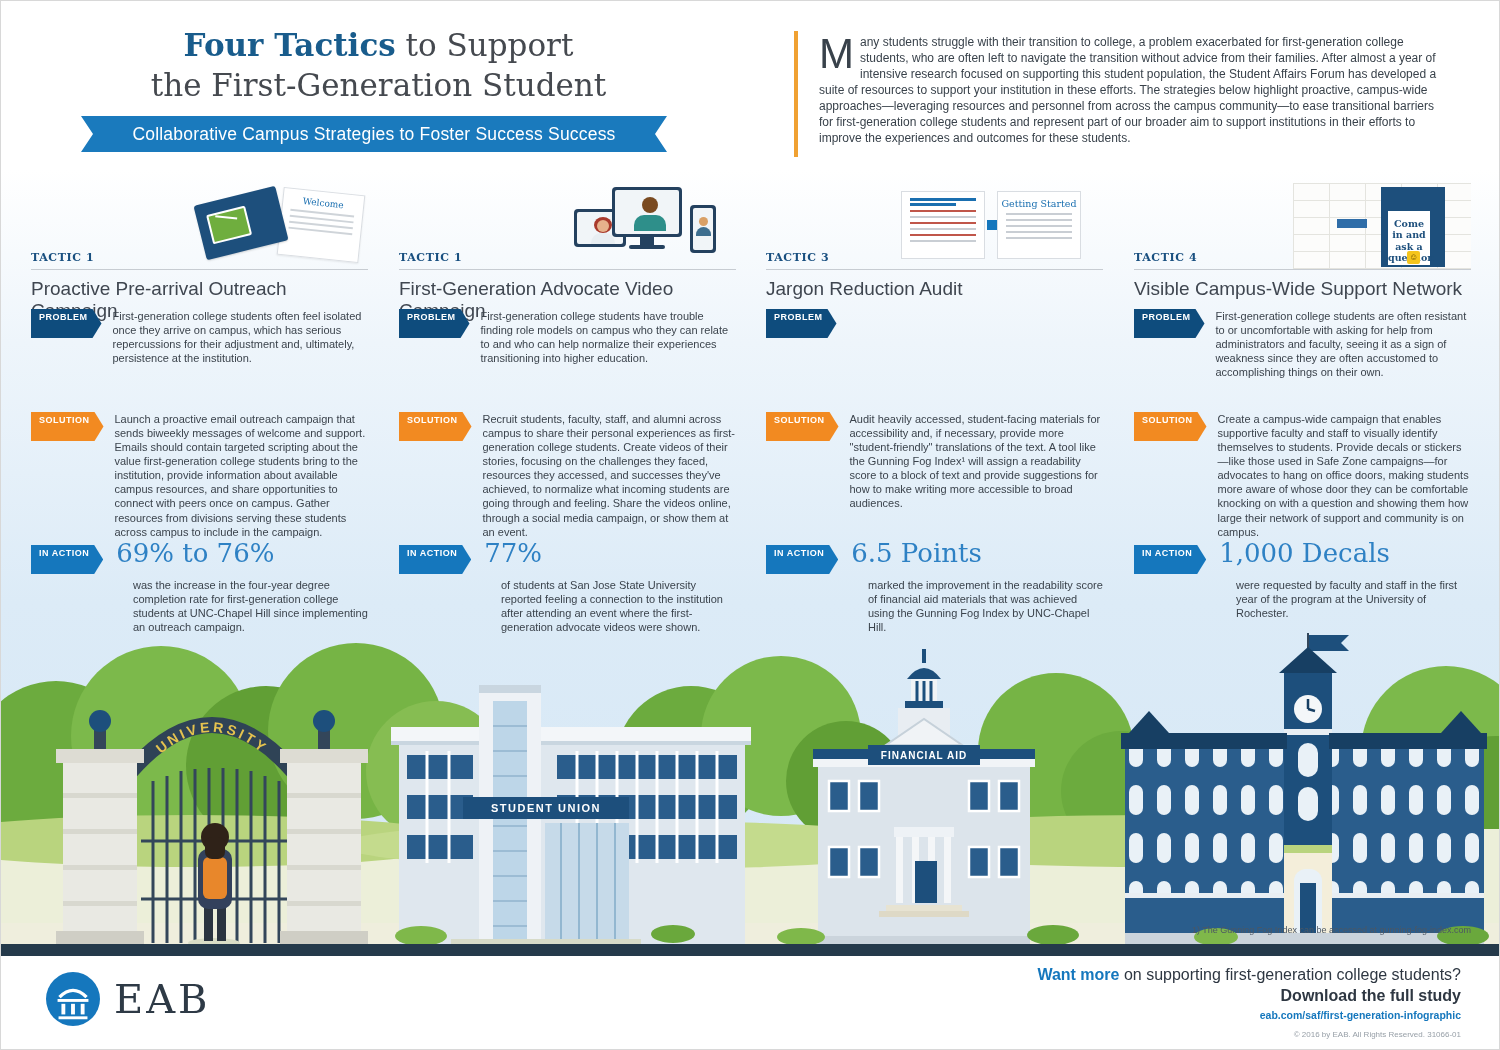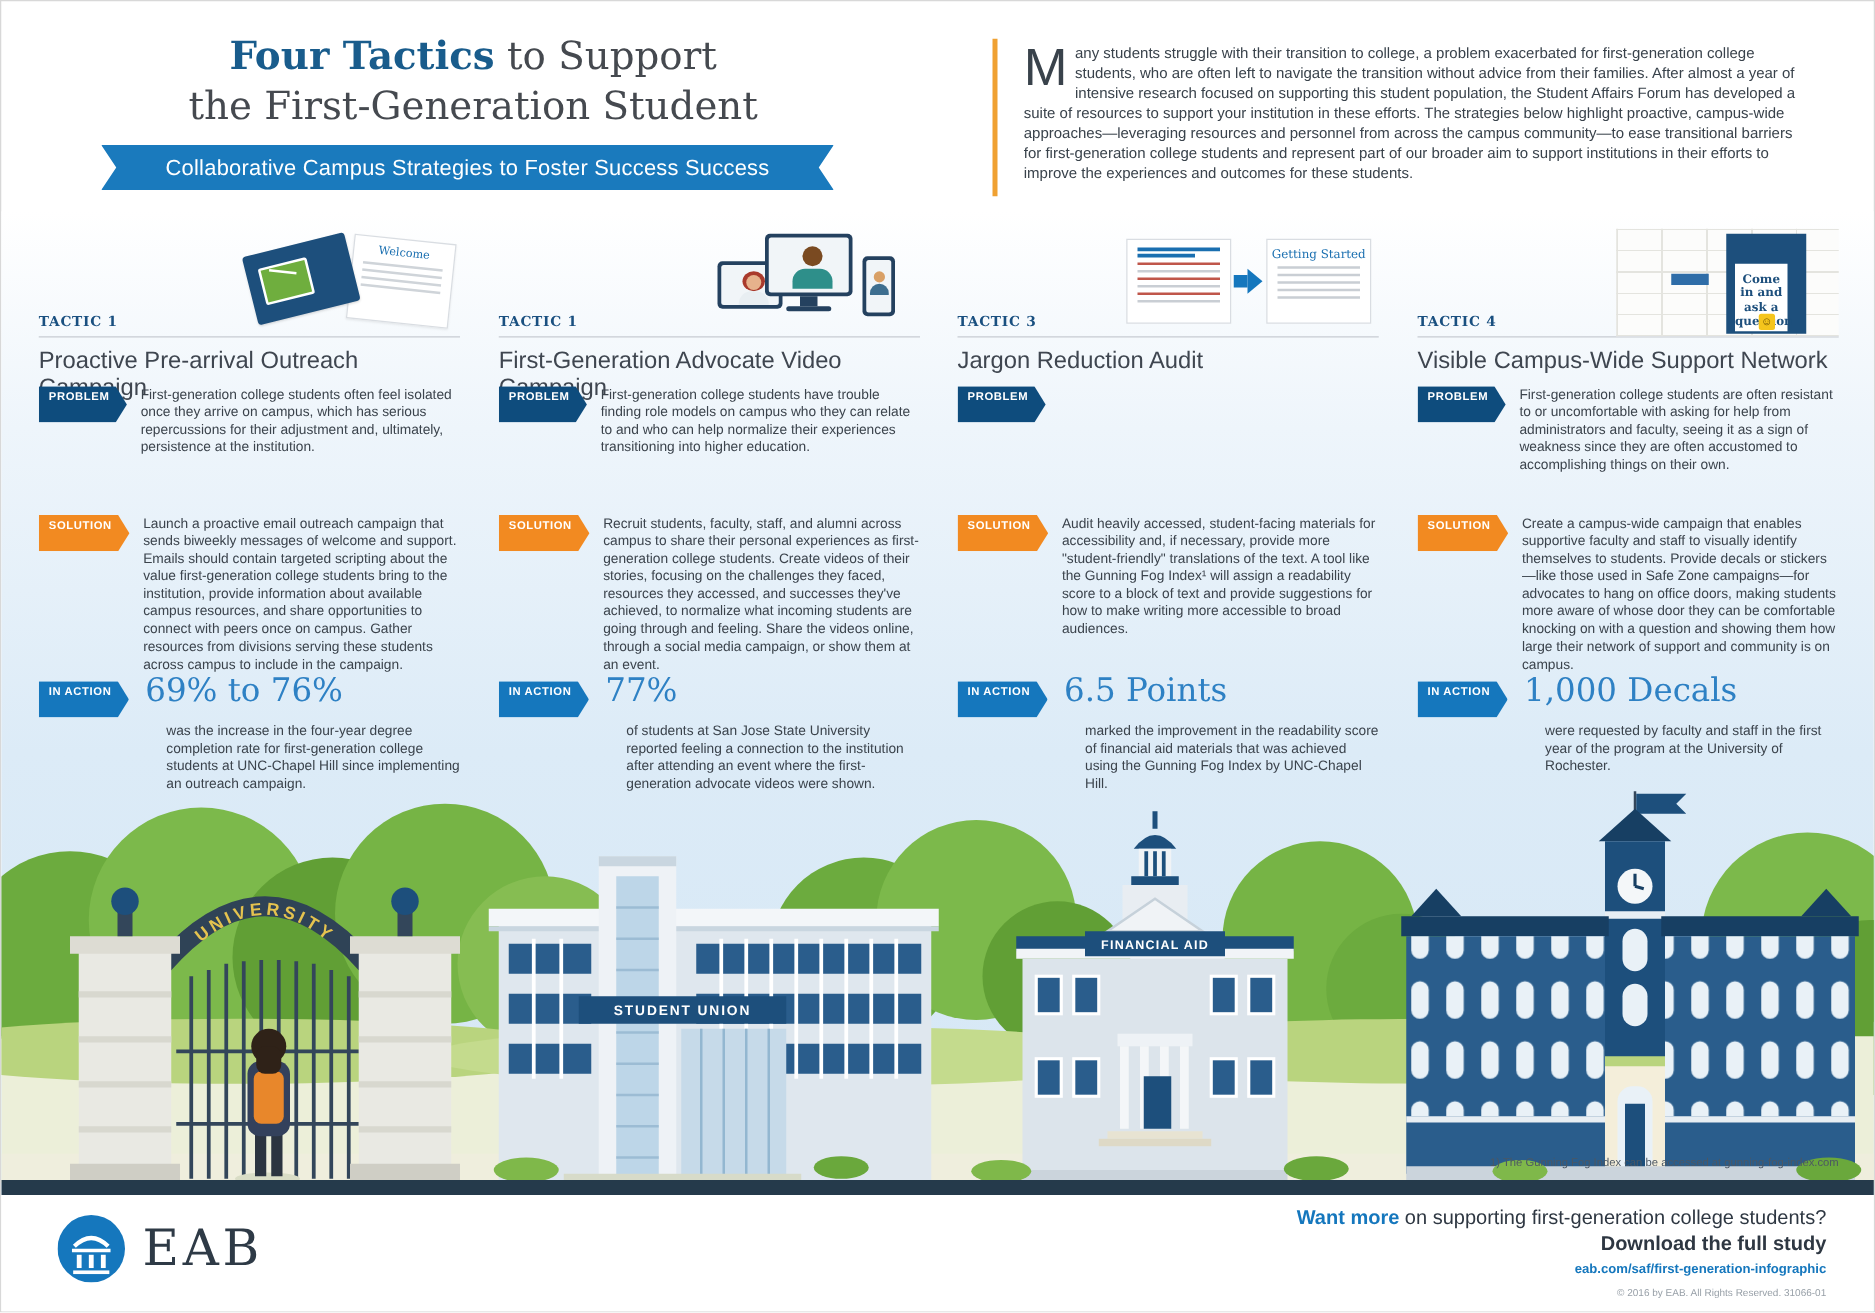--- a/index.html
+++ b/index.html
@@ -59,21 +59,21 @@
   .head{position:absolute;border-radius:50%;}
   .shoulders{position:absolute;border-radius:10px 10px 0 0;}
   .a2-main{left:38px;top:4px;width:70px;height:50px;}
   .a2-stand{position:absolute;left:66px;top:54px;width:14px;height:8px;background:#24415f;}
   .a2-base{position:absolute;left:55px;top:62px;width:36px;height:4px;background:#24415f;border-radius:2px;}
   .a2-left{left:0;top:26px;width:52px;height:38px;}
   .a2-right{left:116px;top:22px;width:26px;height:48px;border-radius:4px;}
   
   .art3{width:196px;right:6px;}
   .a3-doc{position:absolute;top:8px;width:82px;height:66px;background:#fff;border:1px solid #d9dde2;}
-  .a3-doc1{left:0}.a3-doc2{right:0}
+  .a3-doc1{left:0}.a3-doc2{right:16px}
   .bluebar{height:3px;background:#1a6fb0;margin:6px 8px 0;}
   .bluebar.short{width:46px;margin-top:2px;}
   .redline{height:2px;background:#c0564a;margin:4px 8px 0;}
   .grayline{height:2px;background:#c9ced4;margin:4px 8px 0;}
   .a3-gs{font-size:9.5px;color:#1a6fb0;text-align:center;margin-top:6px;font-family:"DejaVu Serif",serif;}
   .a3-arrow{position:absolute;left:86px;top:37px;width:11px;height:10px;background:#1577bd;}
   .a3-arrow::after{content:"";position:absolute;left:11px;top:-5px;border-top:10px solid transparent;
                    border-bottom:10px solid transparent;border-left:12px solid #1577bd;}
   
   .art4{width:178px;right:0;background-color:#fcfcfb;

